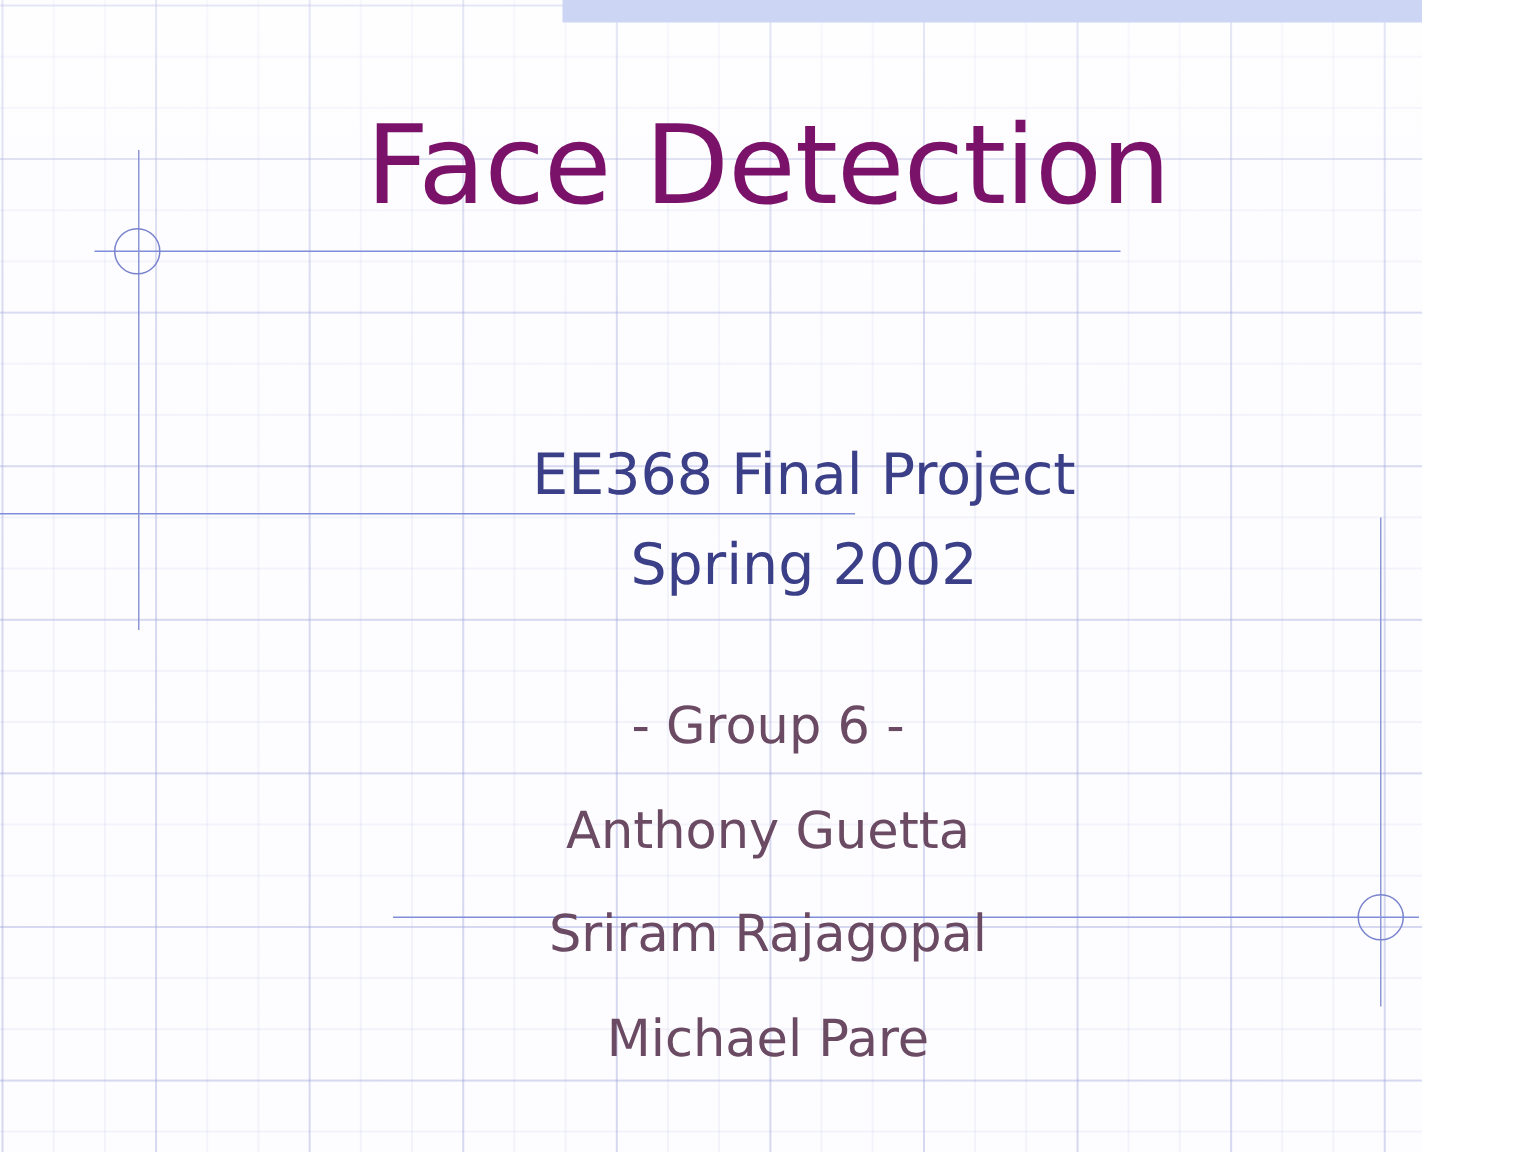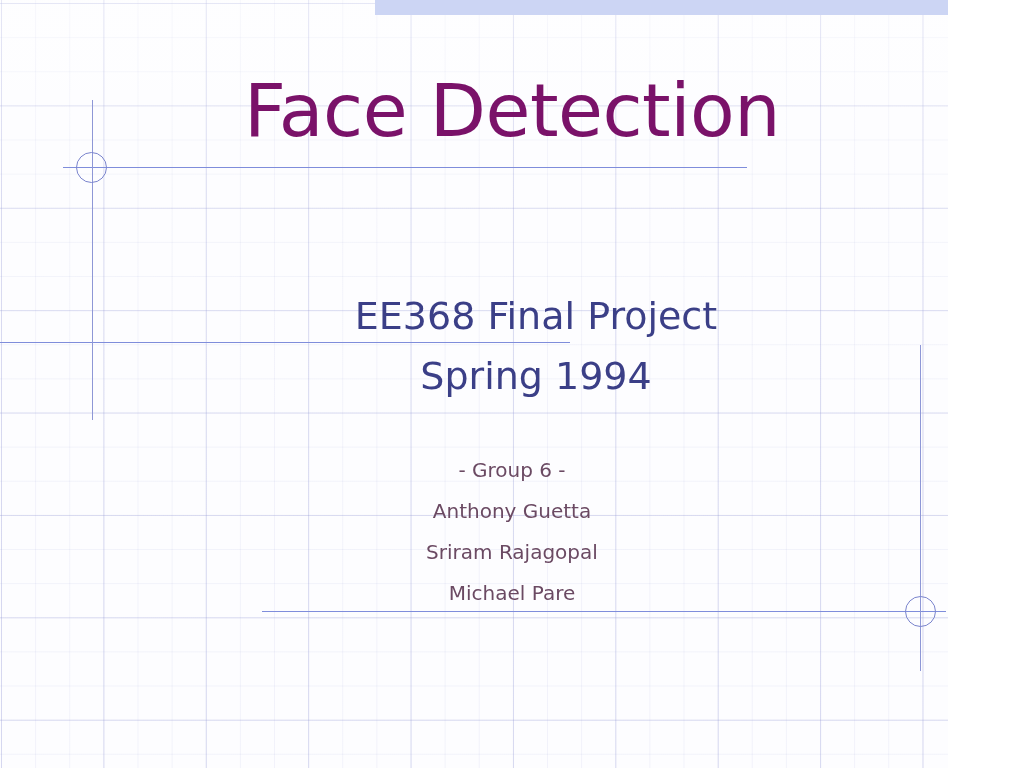--- a/index.html
+++ b/index.html
@@ -122,21 +122,21 @@
 
   .authors-block {
     position: absolute;
     left: 0;
     top: 450px;
     width: 1024px;
     text-align: center;
   }
   .author-line {
     font-family: "DejaVu Sans", sans-serif;
-    font-size: 20px;
+    font-size: 34px;
     font-weight: 400;
     color: #6b4a63;
     line-height: 2.05;
     white-space: nowrap;
   }
 </style>
 </head>
 <body>
 
 <div id="slide">
@@ -154,21 +154,21 @@
   <div class="rule-v rule-right-vert-top"></div>
   <div class="rule-v rule-right-vert-bot"></div>
 
   <div class="ring ring-top-left"></div>
   <div class="ring ring-bottom-rt"></div>
 
   <div class="title">Face Detection</div>
 
   <div class="subtitle-block">
     <div class="subtitle-line">EE368 Final Project</div>
-    <div class="subtitle-line">Spring 1994</div>
+    <div class="subtitle-line">Spring 2002</div>
   </div>
 
   <div class="authors-block">
     <div class="author-line">- Group 6 -</div>
     <div class="author-line">Anthony Guetta</div>
     <div class="author-line">Sriram Rajagopal</div>
     <div class="author-line">Michael Pare</div>
   </div>
 
 </div>

